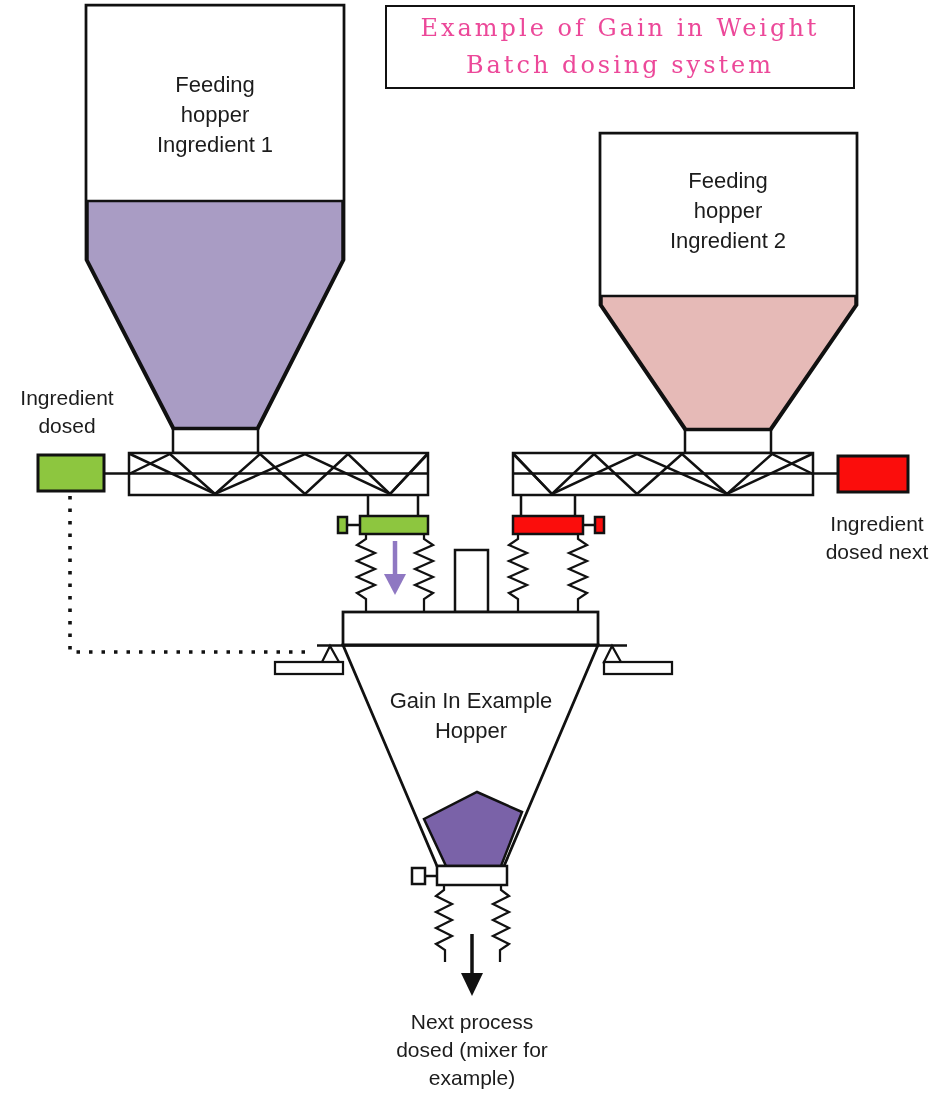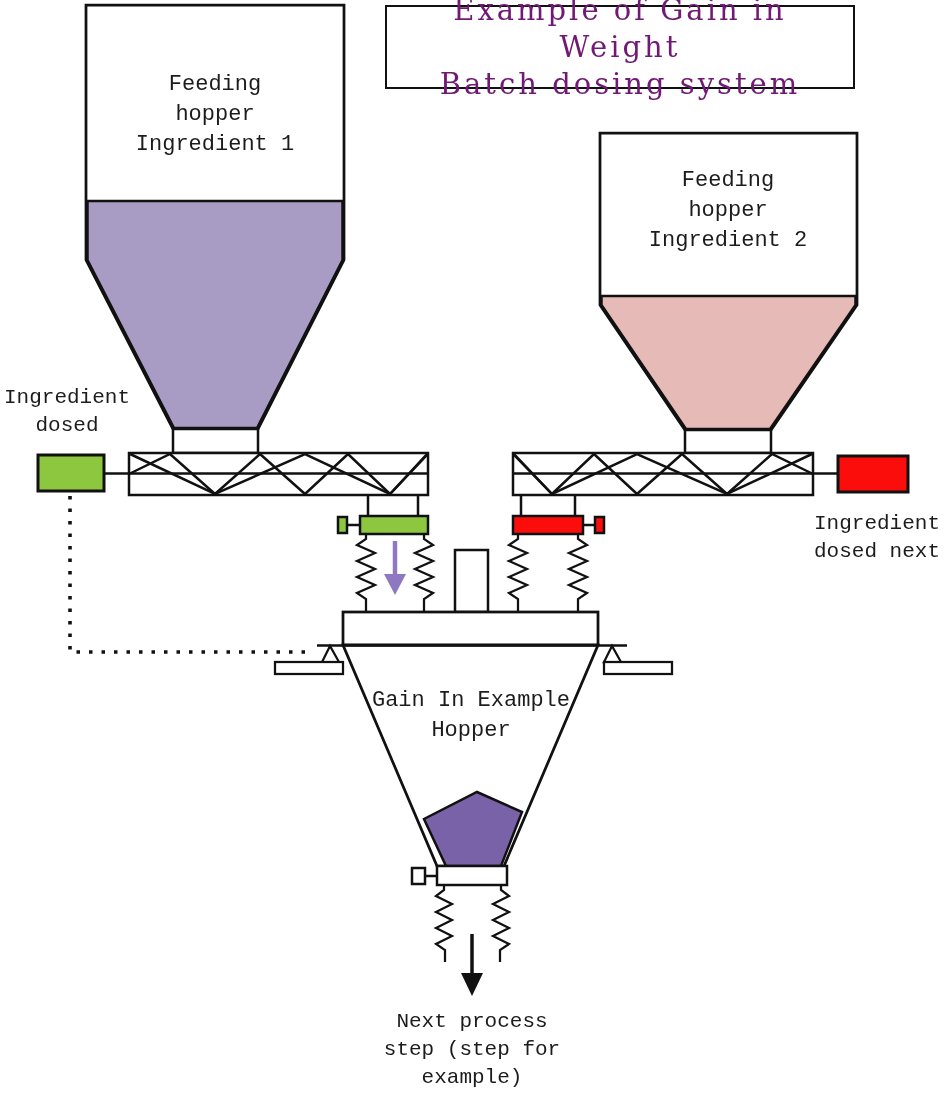--- a/index.html
+++ b/index.html
@@ -12,35 +12,34 @@
   }
   .stage svg{position:absolute;left:0;top:0;}
   .label{
     position:absolute;
     white-space:pre-line;
     text-align:center;
     color:#1c1c1c;
     font-size:21px;
     line-height:28px;
     font-weight:500;
-    font-family:Liberation Mono, monospace;
   }
   .label.big{font-size:22px;line-height:30px;}
   .title-box{
     position:absolute;
     left:385px;top:5px;width:466px;height:80px;
     border:2.5px solid #111111;
     display:flex;align-items:center;justify-content:center;
     text-align:center;
     white-space:pre-line;
     font-family:"DejaVu Serif", serif;
-    font-size:29px;
+    font-size:24px;
     line-height:37px;
     letter-spacing:3px;
-    color:#701a75;
+    color:#ec4899;
   }
 </style>
 </head>
 <body>
 
 <div class="stage">
 
   <svg width="950" height="1109" viewBox="0 0 950 1109">
     <g fill="none" stroke="#111111" stroke-width="2.5" stroke-linejoin="miter">
 
@@ -144,16 +143,16 @@
 dosed</div>
 
 
   <div class="label" style="left:806px;top:510px;width:142px;">Ingredient
 dosed next</div>
 
   <div class="label big" style="left:371px;top:686px;width:200px;">Gain In Example
 Hopper</div>
 
   <div class="label" style="left:372px;top:1008px;width:200px;">Next process
-step (step for
+dosed (mixer for
 example)</div>
 
 </div>
 
 </body></html>

